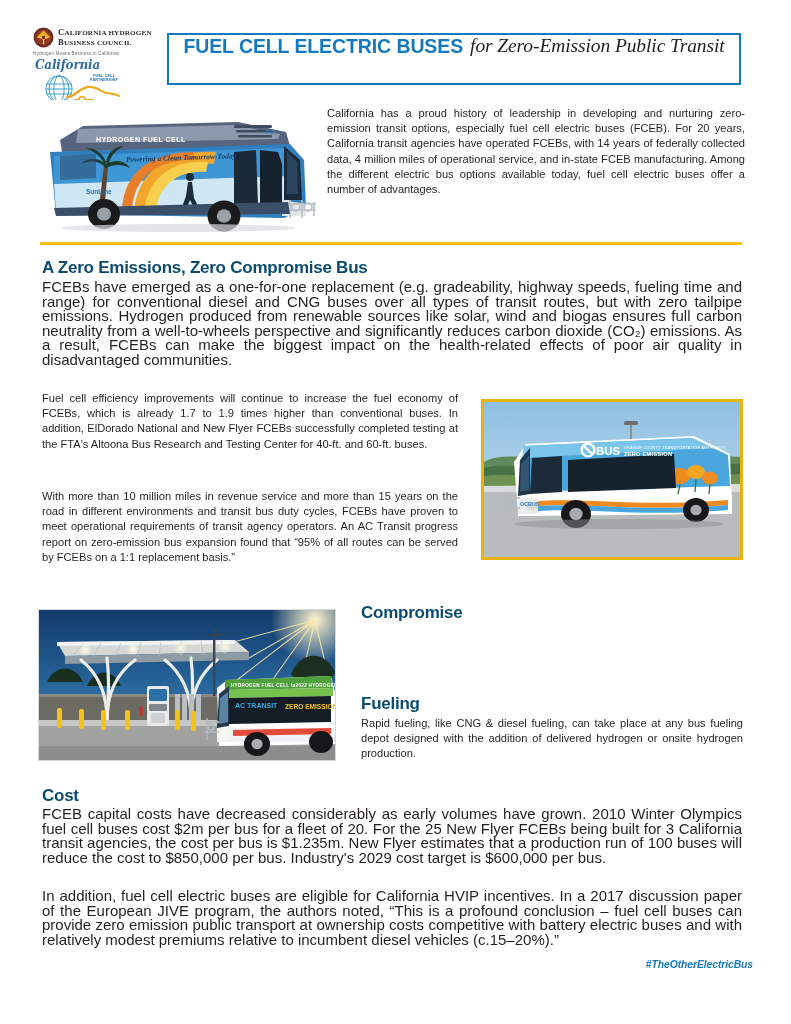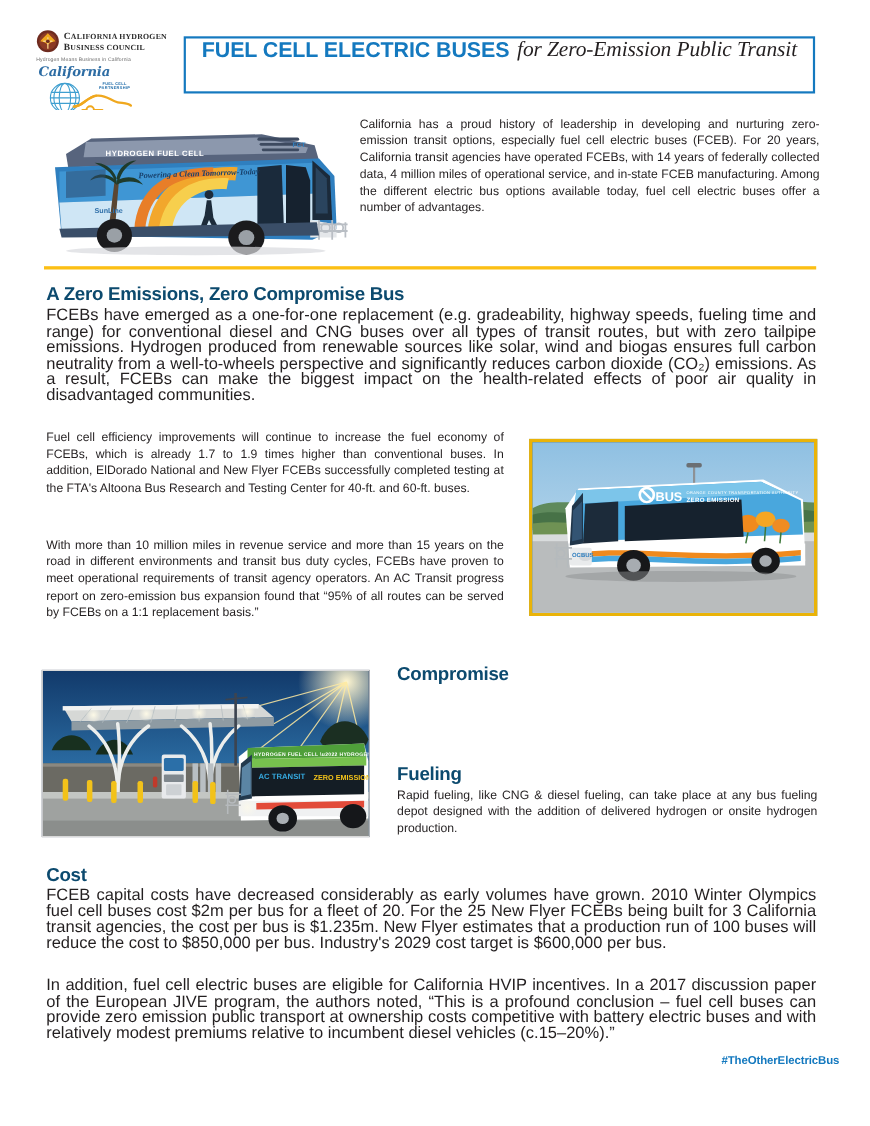--- a/index.html
+++ b/index.html
@@ -98,22 +98,22 @@
   .scal-p{position:absolute;left:361px;top:625px;width:382px;}
   .fuel-h{position:absolute;left:361px;top:694px;}
   .fuel-p{position:absolute;left:361px;top:716px;width:382px;}
   .cost-h{position:absolute;left:42px;top:786px;}
   .cost-p{position:absolute;left:42px;top:807px;width:700px;}
   .cost-p2{position:absolute;left:42px;top:889px;width:700px;}
   .hashtag{
     position:absolute;left:0;top:959px;width:753px;
     text-align:right;
     font-family:"Liberation Sans", sans-serif;
-    font-weight:bold;
-    font-size:10.4px;color:#1479bf;letter-spacing:-.1px;padding-left:10px;
+    font-style:italic;font-weight:bold;
+    font-size:10.4px;color:#1479bf;letter-spacing:-.1px;
   }
   
   .photo{position:absolute;overflow:hidden;}
   .img-bus1{left:38px;top:100px;width:281px;height:133px;background:#ffffff;}
   .img-bus2{left:481px;top:399px;width:262px;height:161px;
             background:#5a8fb8;border:3px solid #eab308;box-sizing:border-box;}
   .img-station{left:38px;top:609px;width:298px;height:152px;
             background:#14243f;border:1px solid #d9d9d9;box-sizing:border-box;}
 </style>
 </head>

